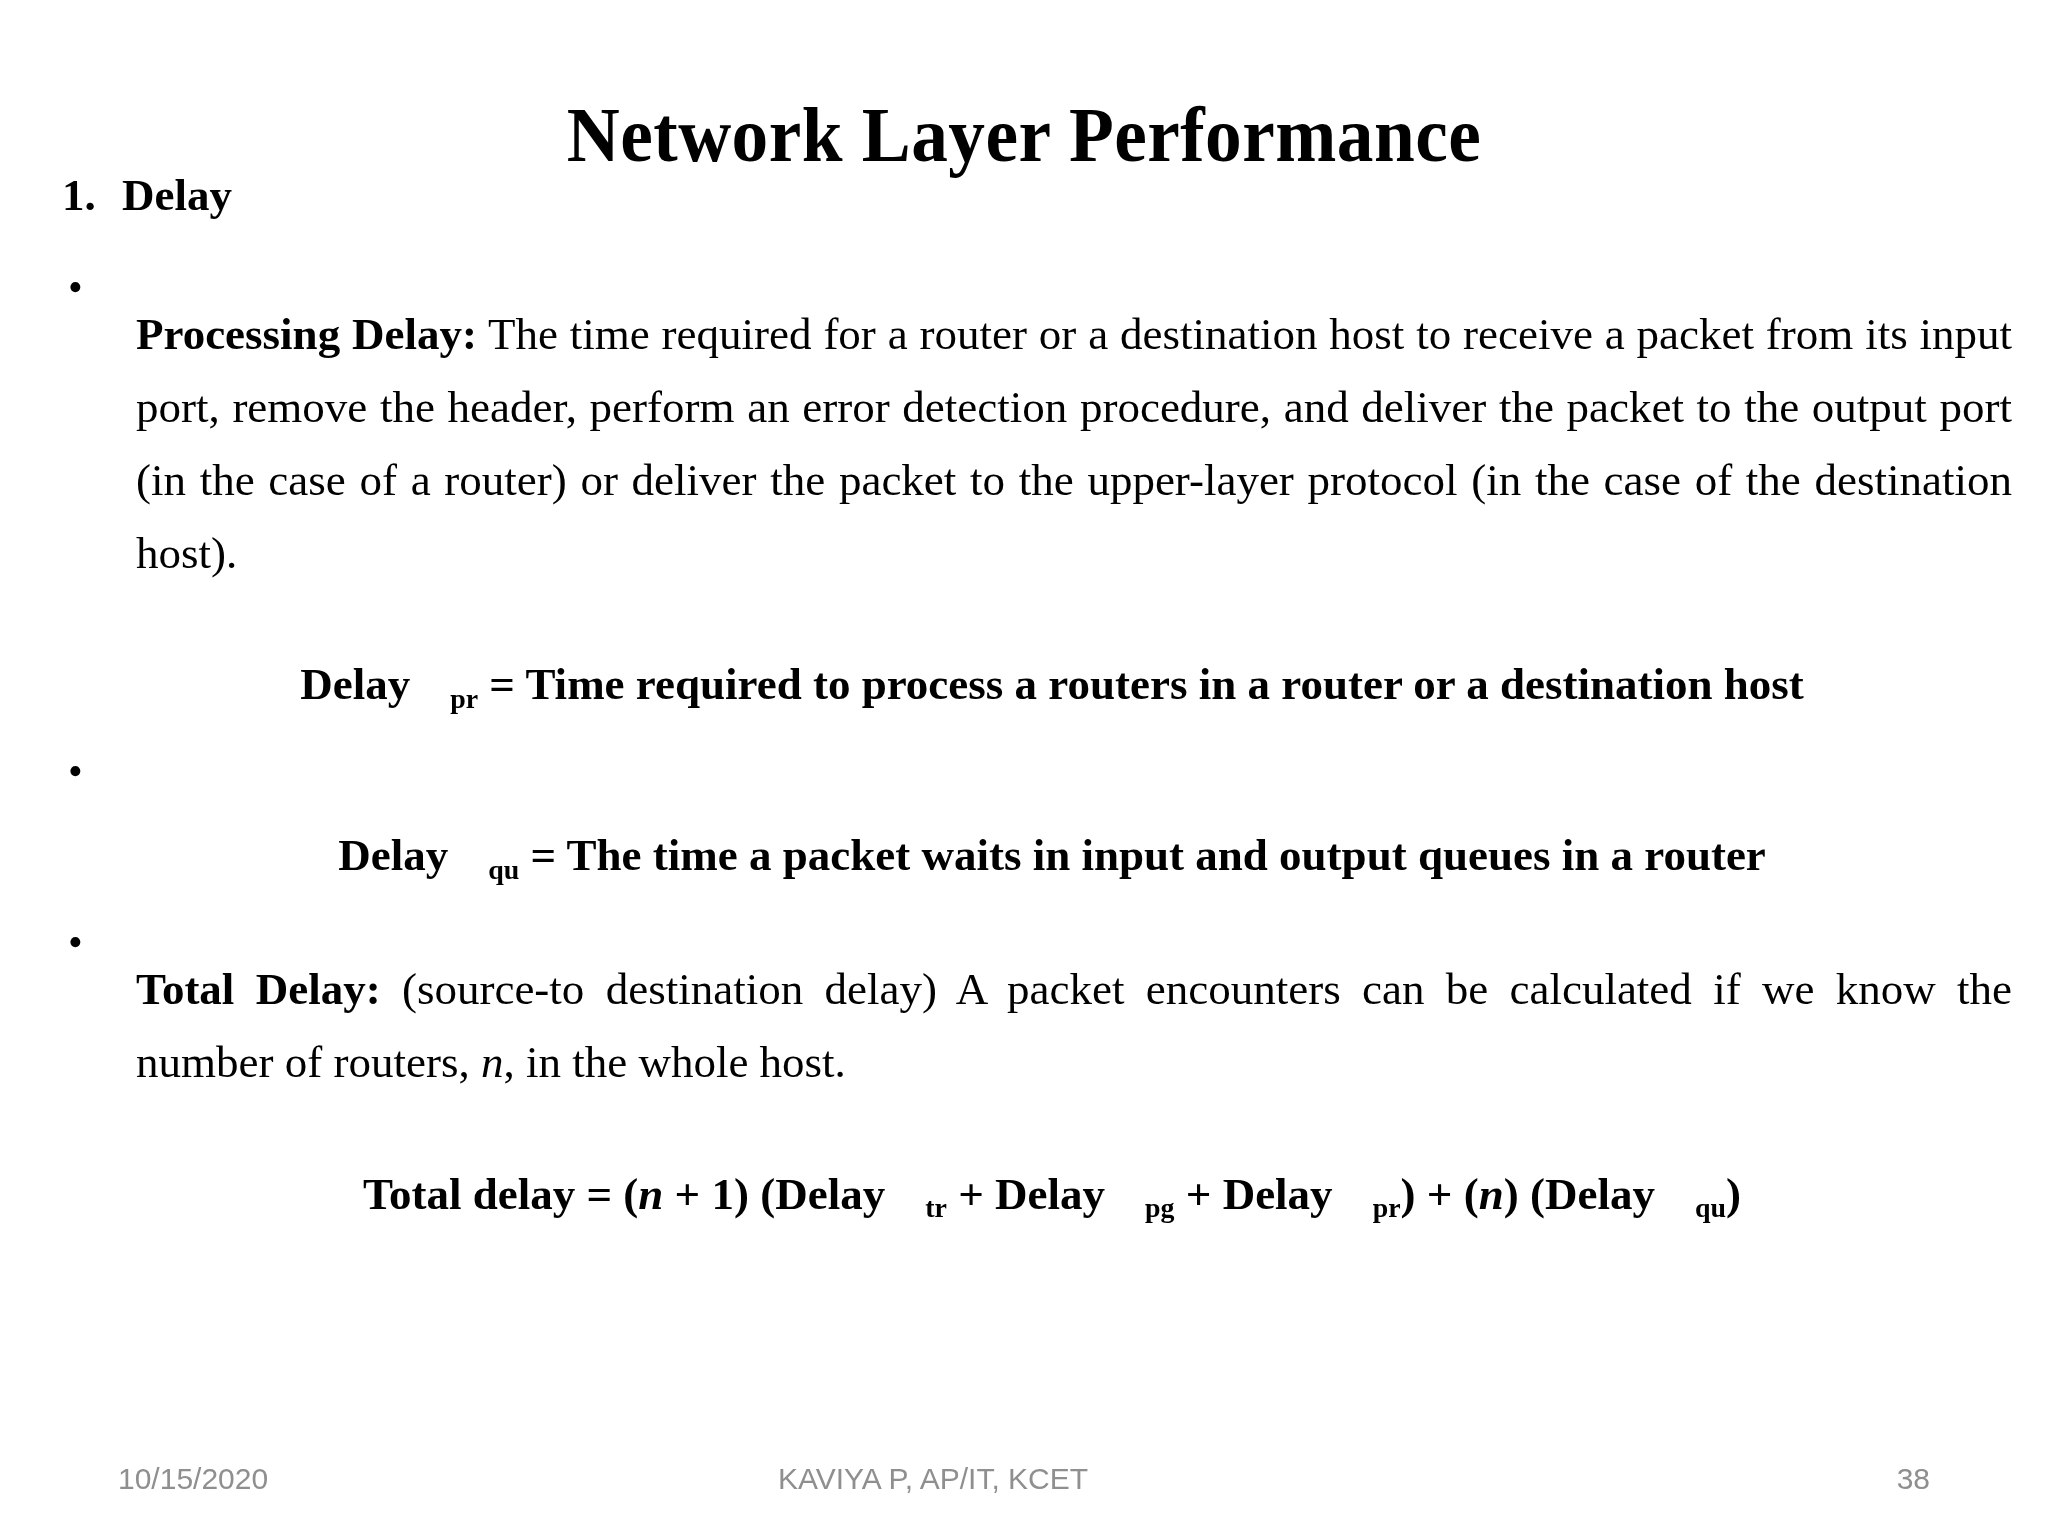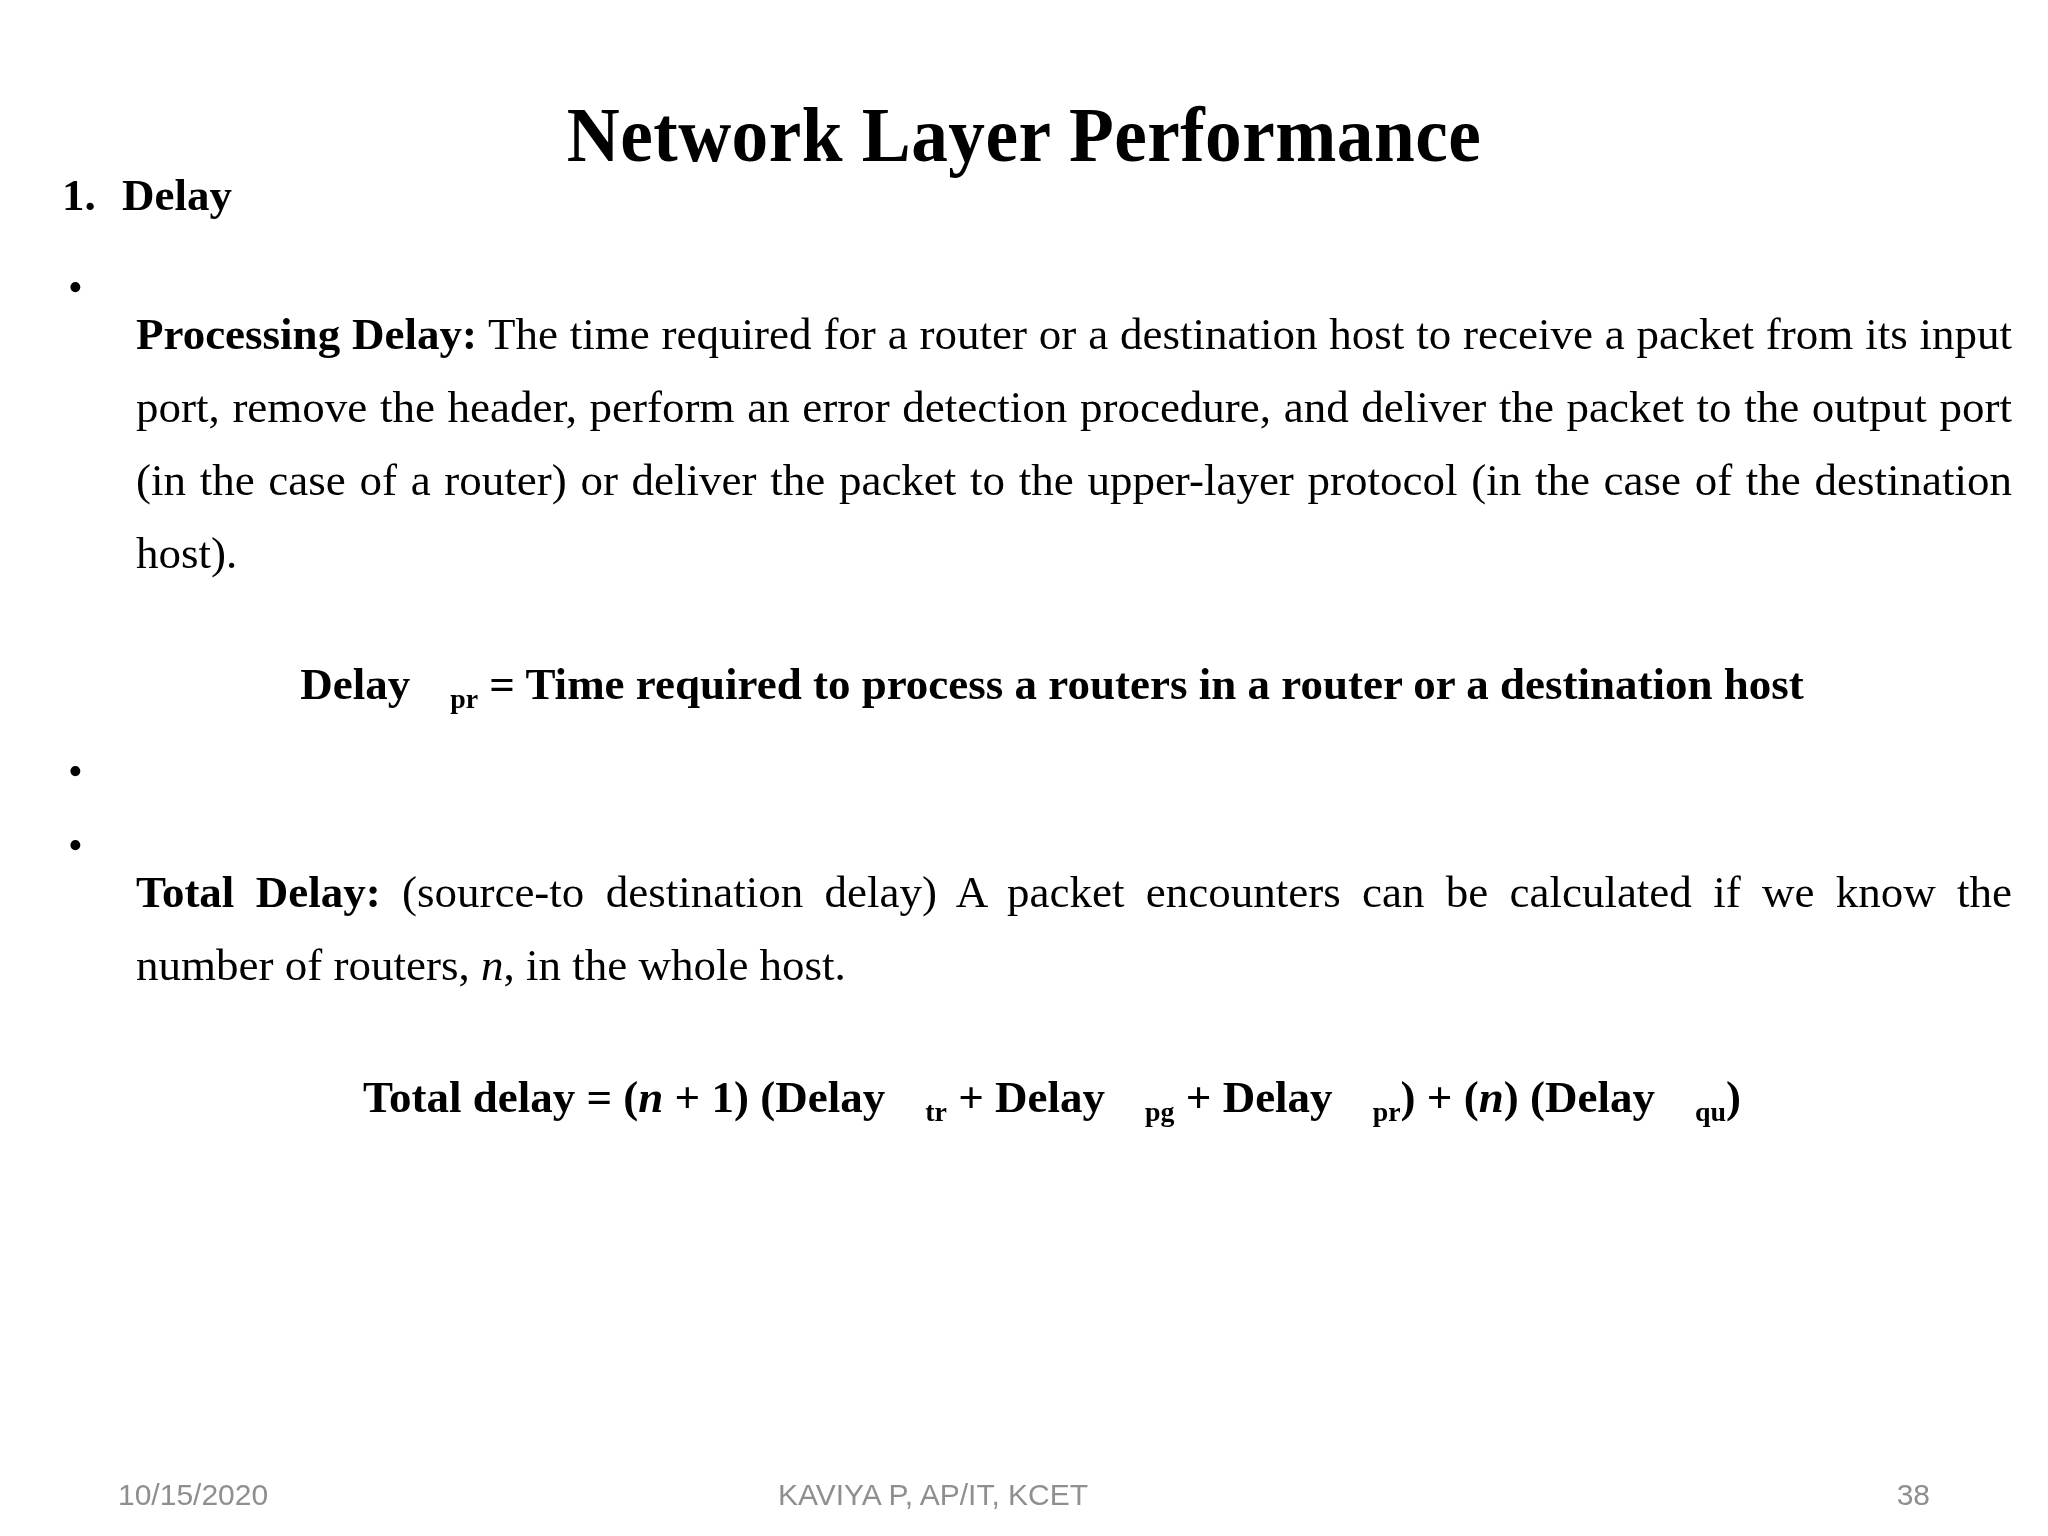--- a/index.html
+++ b/index.html
@@ -118,21 +118,21 @@
     margin: 8px 0 0 0;
   }
   .plain i {
     font-style: italic;
   }
 
   
   .footer {
     position: absolute;
     left: 0;
-    bottom: 12px;
+    bottom: 28px;
     width: 2048px;
     height: 46px;
     font-family: "Liberation Sans", "DejaVu Sans", sans-serif;
     font-size: 30px;
     color: #8f8f8f;
   }
   .footer-date {
     position: absolute;
     left: 118px;
     top: 0;
@@ -172,20 +172,23 @@
     </div>
 
     <p class="formula">
       <span>Delay</span><sub>pr</sub><span> = Time required to process a routers in a router or a destination host</span>
     </p>
 
     <div class="bullet-row">
       <span class="bullet-mark">•</span>
     </div>
 
+    <p class="formula">
+      <span>Delay</span><sub>qu</sub><span> = The time a packet waits in input and output queues in a router</span>
+    </p>
 
     <div class="bullet-row">
       <span class="bullet-mark">•</span>
       <p class="bullet-body">
         <span class="lead">Total Delay:</span><span> (source-to destination delay) A packet encounters can be calculated if we know the number of routers, </span><i>n</i><span>, in the whole host.</span>
       </p>
     </div>
 
     <p class="formula">
       <span>Total delay = (</span><i>n</i><span> + 1) (</span><span>Delay</span><sub>tr</sub><span> + </span><span>Delay</span><sub>pg</sub><span> + </span><span>Delay</span><sub>pr</sub><span>) + (</span><i>n</i><span>) (</span><span>Delay</span><sub>qu</sub><span>)</span>

